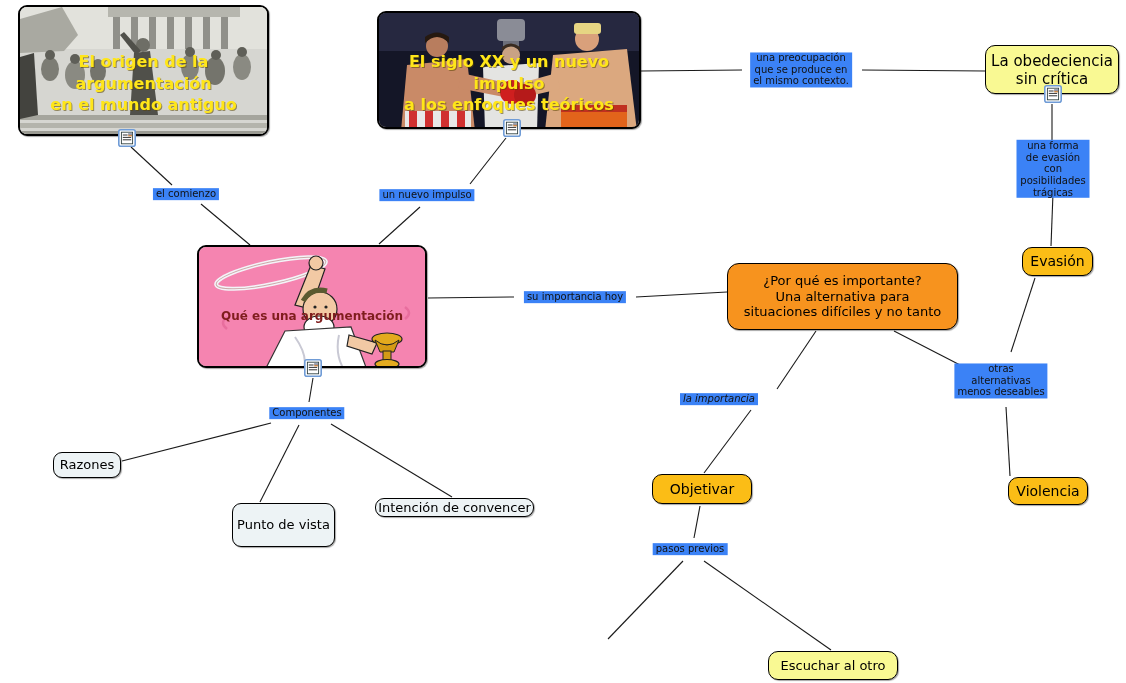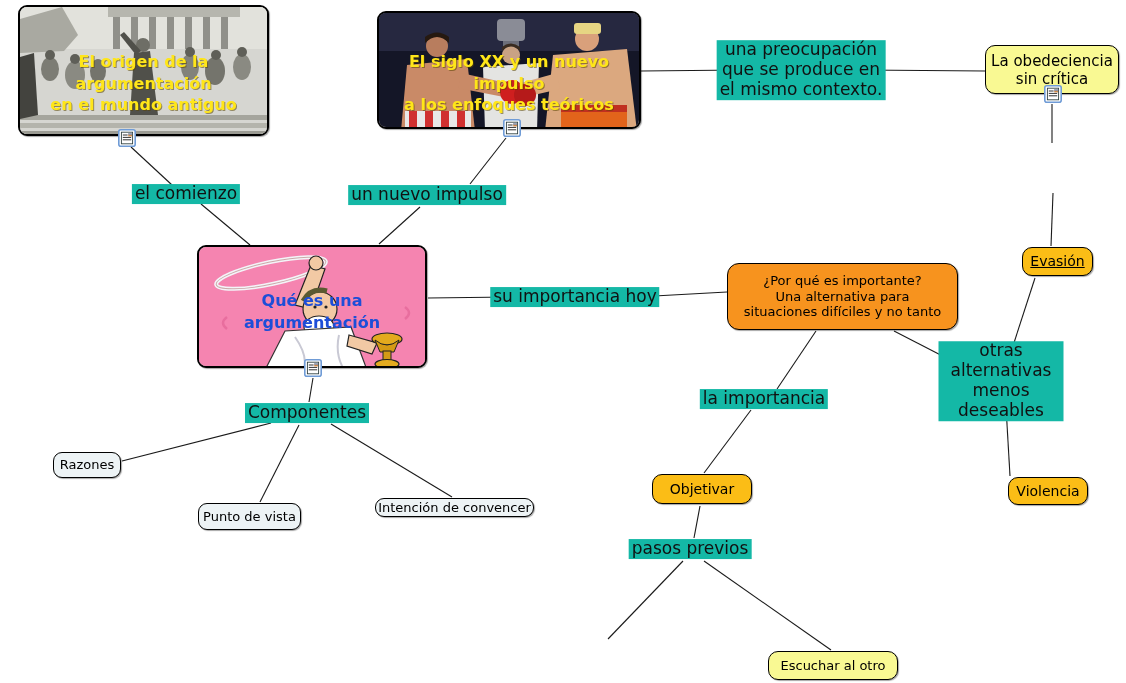--- a/index.html
+++ b/index.html
@@ -19,26 +19,26 @@
   .amber{background:#FBBD16;font-size:14px;}
   .orange{background:#F7931E;}
   .pale-blue{background:#EDF3F5;border-width:1.3px;border-radius:9px;}
   .img-node{padding:0;overflow:hidden;border-radius:9px;border-width:2px;background:#ccc;}
   .img-node > svg{position:absolute;left:0;top:0;}
   .img-title{
     position:absolute;left:0;width:100%;text-align:center;font-weight:bold;font-size:16px;
     line-height:1.35;color:#FFE619;text-shadow:1px 1px 0 rgba(90,70,0,.55);white-space:pre-line;
   }
   .pink-title{
-    position:absolute;left:0;width:100%;text-align:center;font-weight:bold;font-size:16px;
-    color:#1d4ed8;text-shadow:none;
+    position:absolute;left:0;width:100%;text-align:center;font-weight:bold;font-size:12px;
+    color:#7f1d1d;text-shadow:none;margin-top:18px;
   }
   .label{
     position:absolute;transform:translate(-50%,-50%);text-align:center;
-    font-size:17px;line-height:1.17;color:#111;background:#14b8a6;padding:0 3px;white-space:pre-line;
+    font-size:10px;line-height:1.17;color:#111;background:#3b82f6;padding:0 3px;white-space:pre-line;
   }
   .res-icon{position:absolute;width:18px;height:18px;cursor:pointer;}
 </style>
 </head>
 <body>
 
 <div id="canvas">
 
   <svg id="edges" xmlns="http://www.w3.org/2000/svg">
     <line x1="131" y1="147" x2="172" y2="185"></line>
@@ -156,40 +156,43 @@
       <ellipse cx="188" cy="117" rx="12" ry="4.5" fill="#e3aa1e" stroke="#222" stroke-width="1.2"></ellipse>
       <path d="M28,70 q-8,6 0,12 M206,60 q8,6 0,12" fill="none" stroke="#e86e9e" stroke-width="2.5"></path>
     </svg>
     <div class="img-title pink-title" style="top:43px;">Qué es una argumentación</div>
   </div>
 
   <div class="node orange" style="left:727px;top:263px;width:231px;height:67px;border-radius:12px;">¿Por qué es importante?
 Una alternativa para
 situaciones difíciles y no tanto</div>
 
-  <div class="node amber" style="left:1022px;top:247px;width:71px;height:29px;text-decoration:underline;">Evasión</div>
+  <div class="node amber" style="left:1022px;top:247px;width:71px;height:29px;">Evasión</div>
 
   <div class="node amber" style="left:1008px;top:477px;width:80px;height:28px;">Violencia</div>
 
   <div class="node amber" style="left:652px;top:474px;width:100px;height:30px;">Objetivar</div>
 
   <div class="node pale-blue" style="left:53px;top:452px;width:68px;height:26px;">Razones</div>
-  <div class="node pale-blue" style="left:198px;top:503px;width:103px;height:27px;">Punto de vista</div>
+  <div class="node pale-blue" style="left:232px;top:503px;width:103px;height:44px;">Punto de vista</div>
   <div class="node pale-blue" style="left:375px;top:498px;width:159px;height:19px;">Intención de convencer</div>
 
   <div class="node pale-yellow" style="left:768px;top:651px;width:130px;height:29px;border-radius:10px;">Escuchar al otro</div>
 
   <div class="label" style="left:186px;top:194px;">el comienzo</div>
   <div class="label" style="left:427px;top:195px;">un nuevo impulso</div>
   <div class="label" style="left:801px;top:70px;">una preocupación
 que se produce en
 el mismo contexto.</div>
+  <div class="label" style="left:1053px;top:169px;">una forma de evasión
+con posibilidades
+trágicas</div>
   <div class="label" style="left:575px;top:297px;">su importancia hoy</div>
   <div class="label" style="left:307px;top:413px;">Componentes</div>
-  <div class="label" style="left:764px;top:399px;">la importancia</div>
+  <div class="label" style="left:719px;top:399px;font-style:italic;">la importancia</div>
   <div class="label" style="left:1001px;top:381px;">otras
 alternativas
 menos deseables</div>
   <div class="label" style="left:690px;top:549px;">pasos previos</div>
 
   <svg class="res-icon" style="left:118px;top:129px;" viewBox="0 0 18 18">
     <rect x="0.8" y="0.8" width="16.4" height="16.4" rx="2" fill="#ffffff" stroke="#6f9bd6" stroke-width="1.6"></rect>
     <rect x="3.4" y="3.2" width="11.2" height="11.6" fill="#ffffff" stroke="#344" stroke-width="0.9"></rect>
     <line x1="4.8" y1="6" x2="9.6" y2="6" stroke="#333" stroke-width="1"></line>
     <line x1="4.8" y1="8.4" x2="13.2" y2="8.4" stroke="#333" stroke-width="1"></line>

